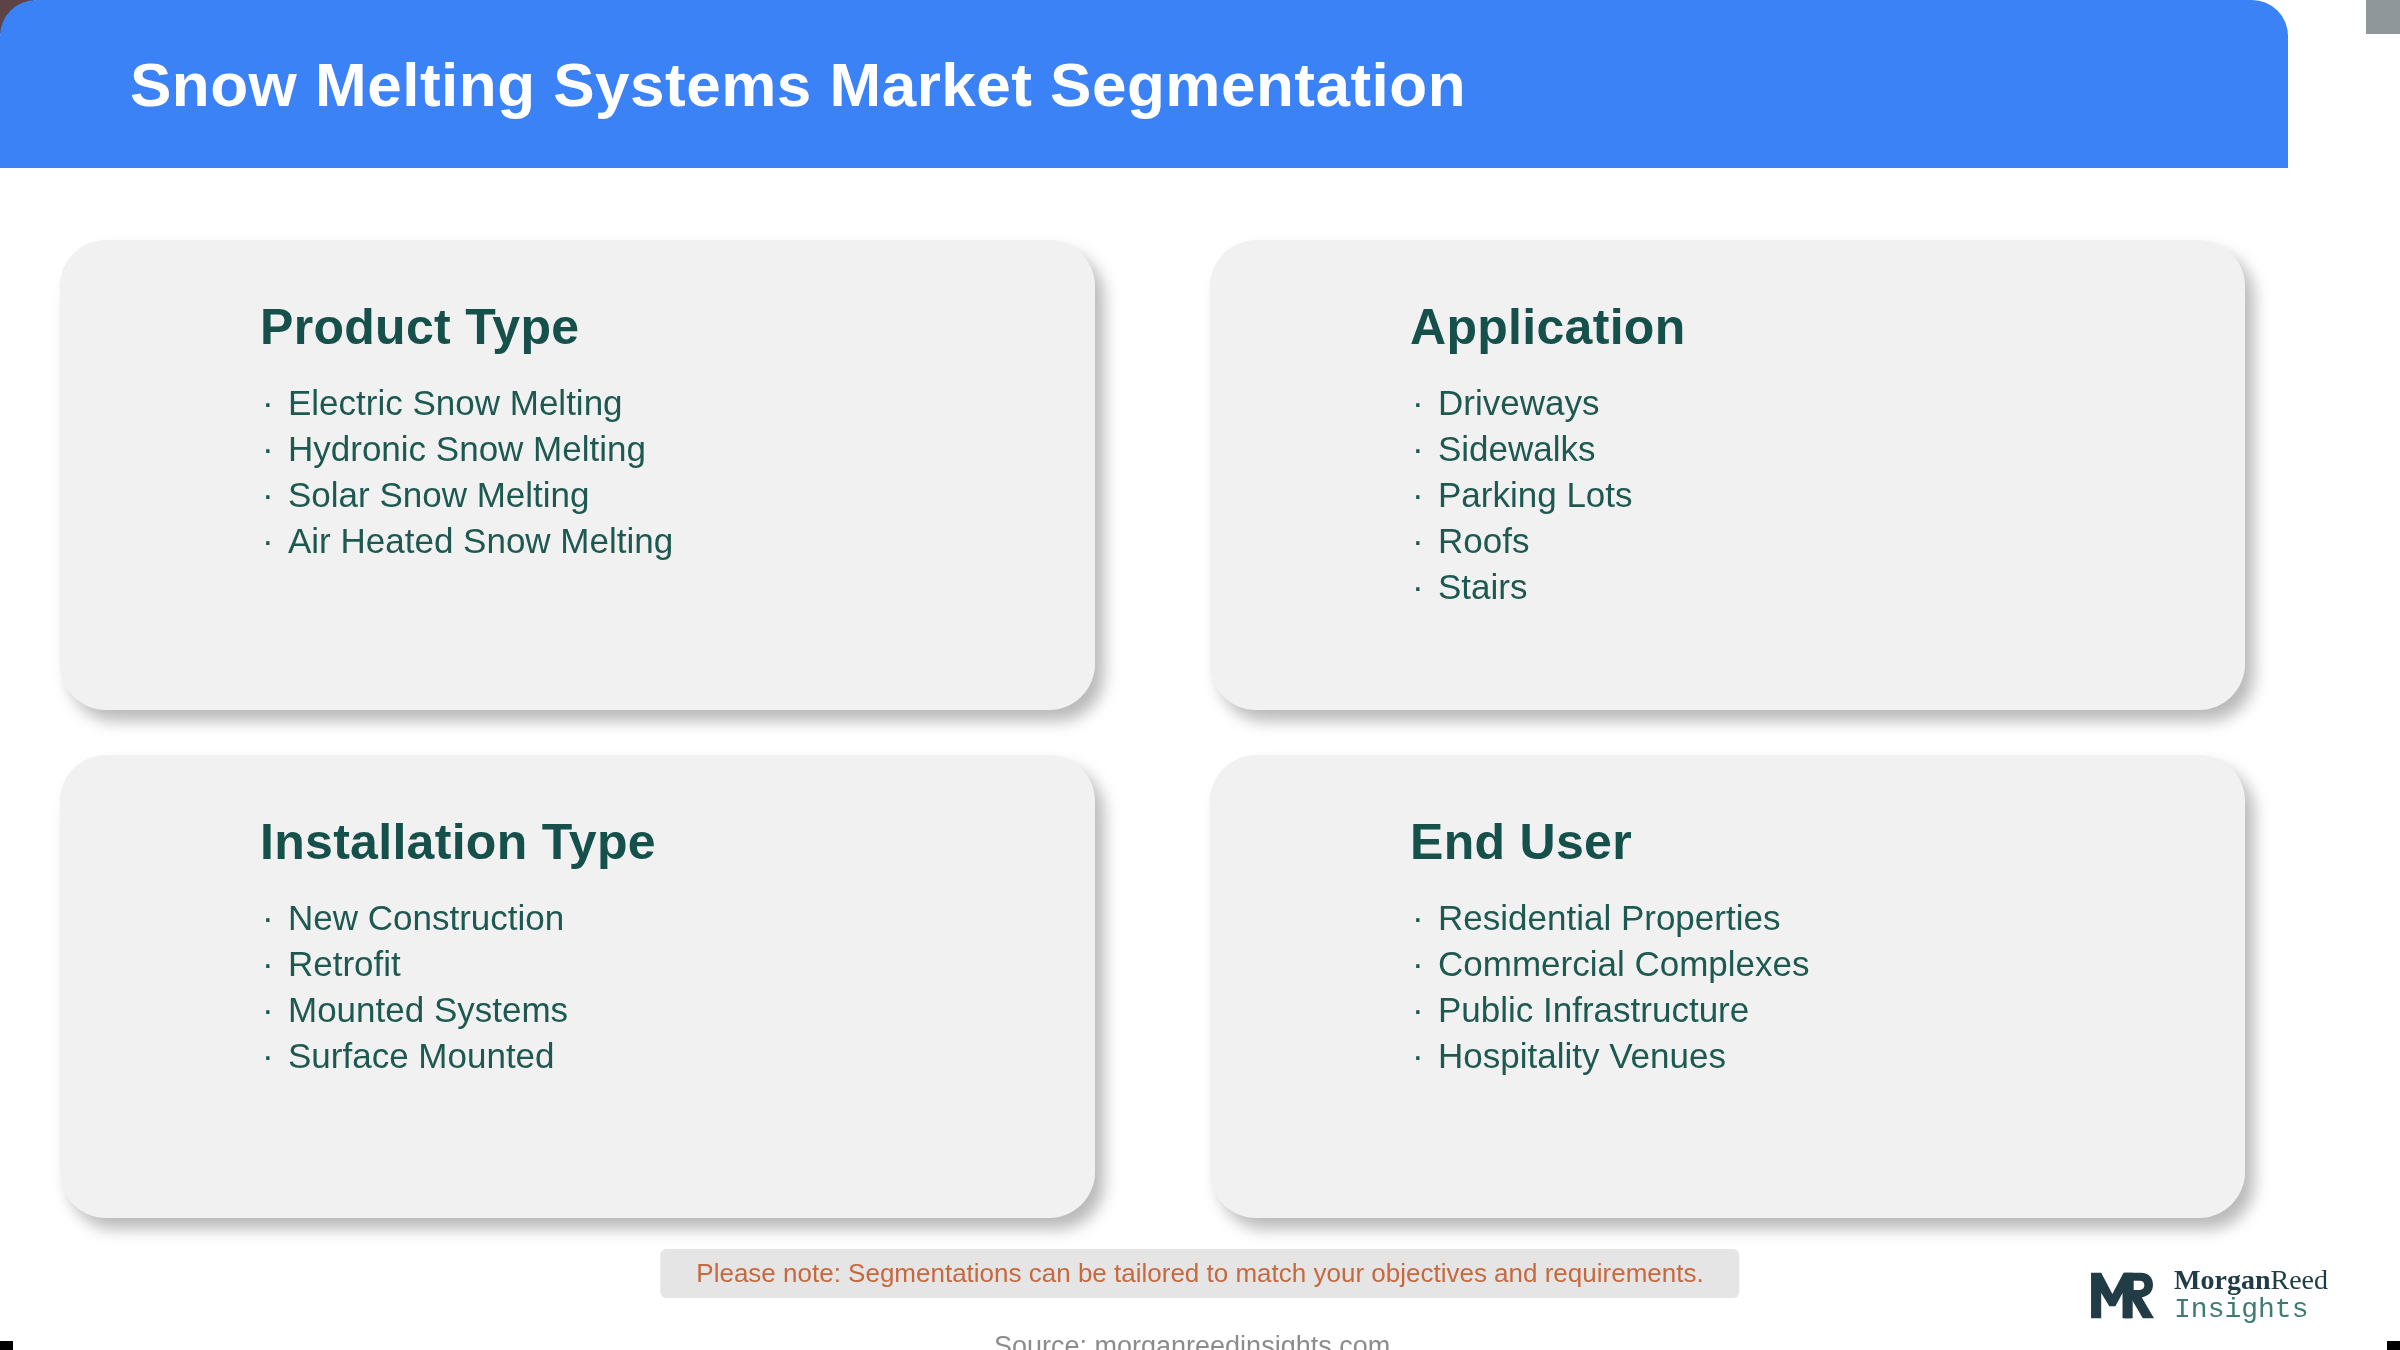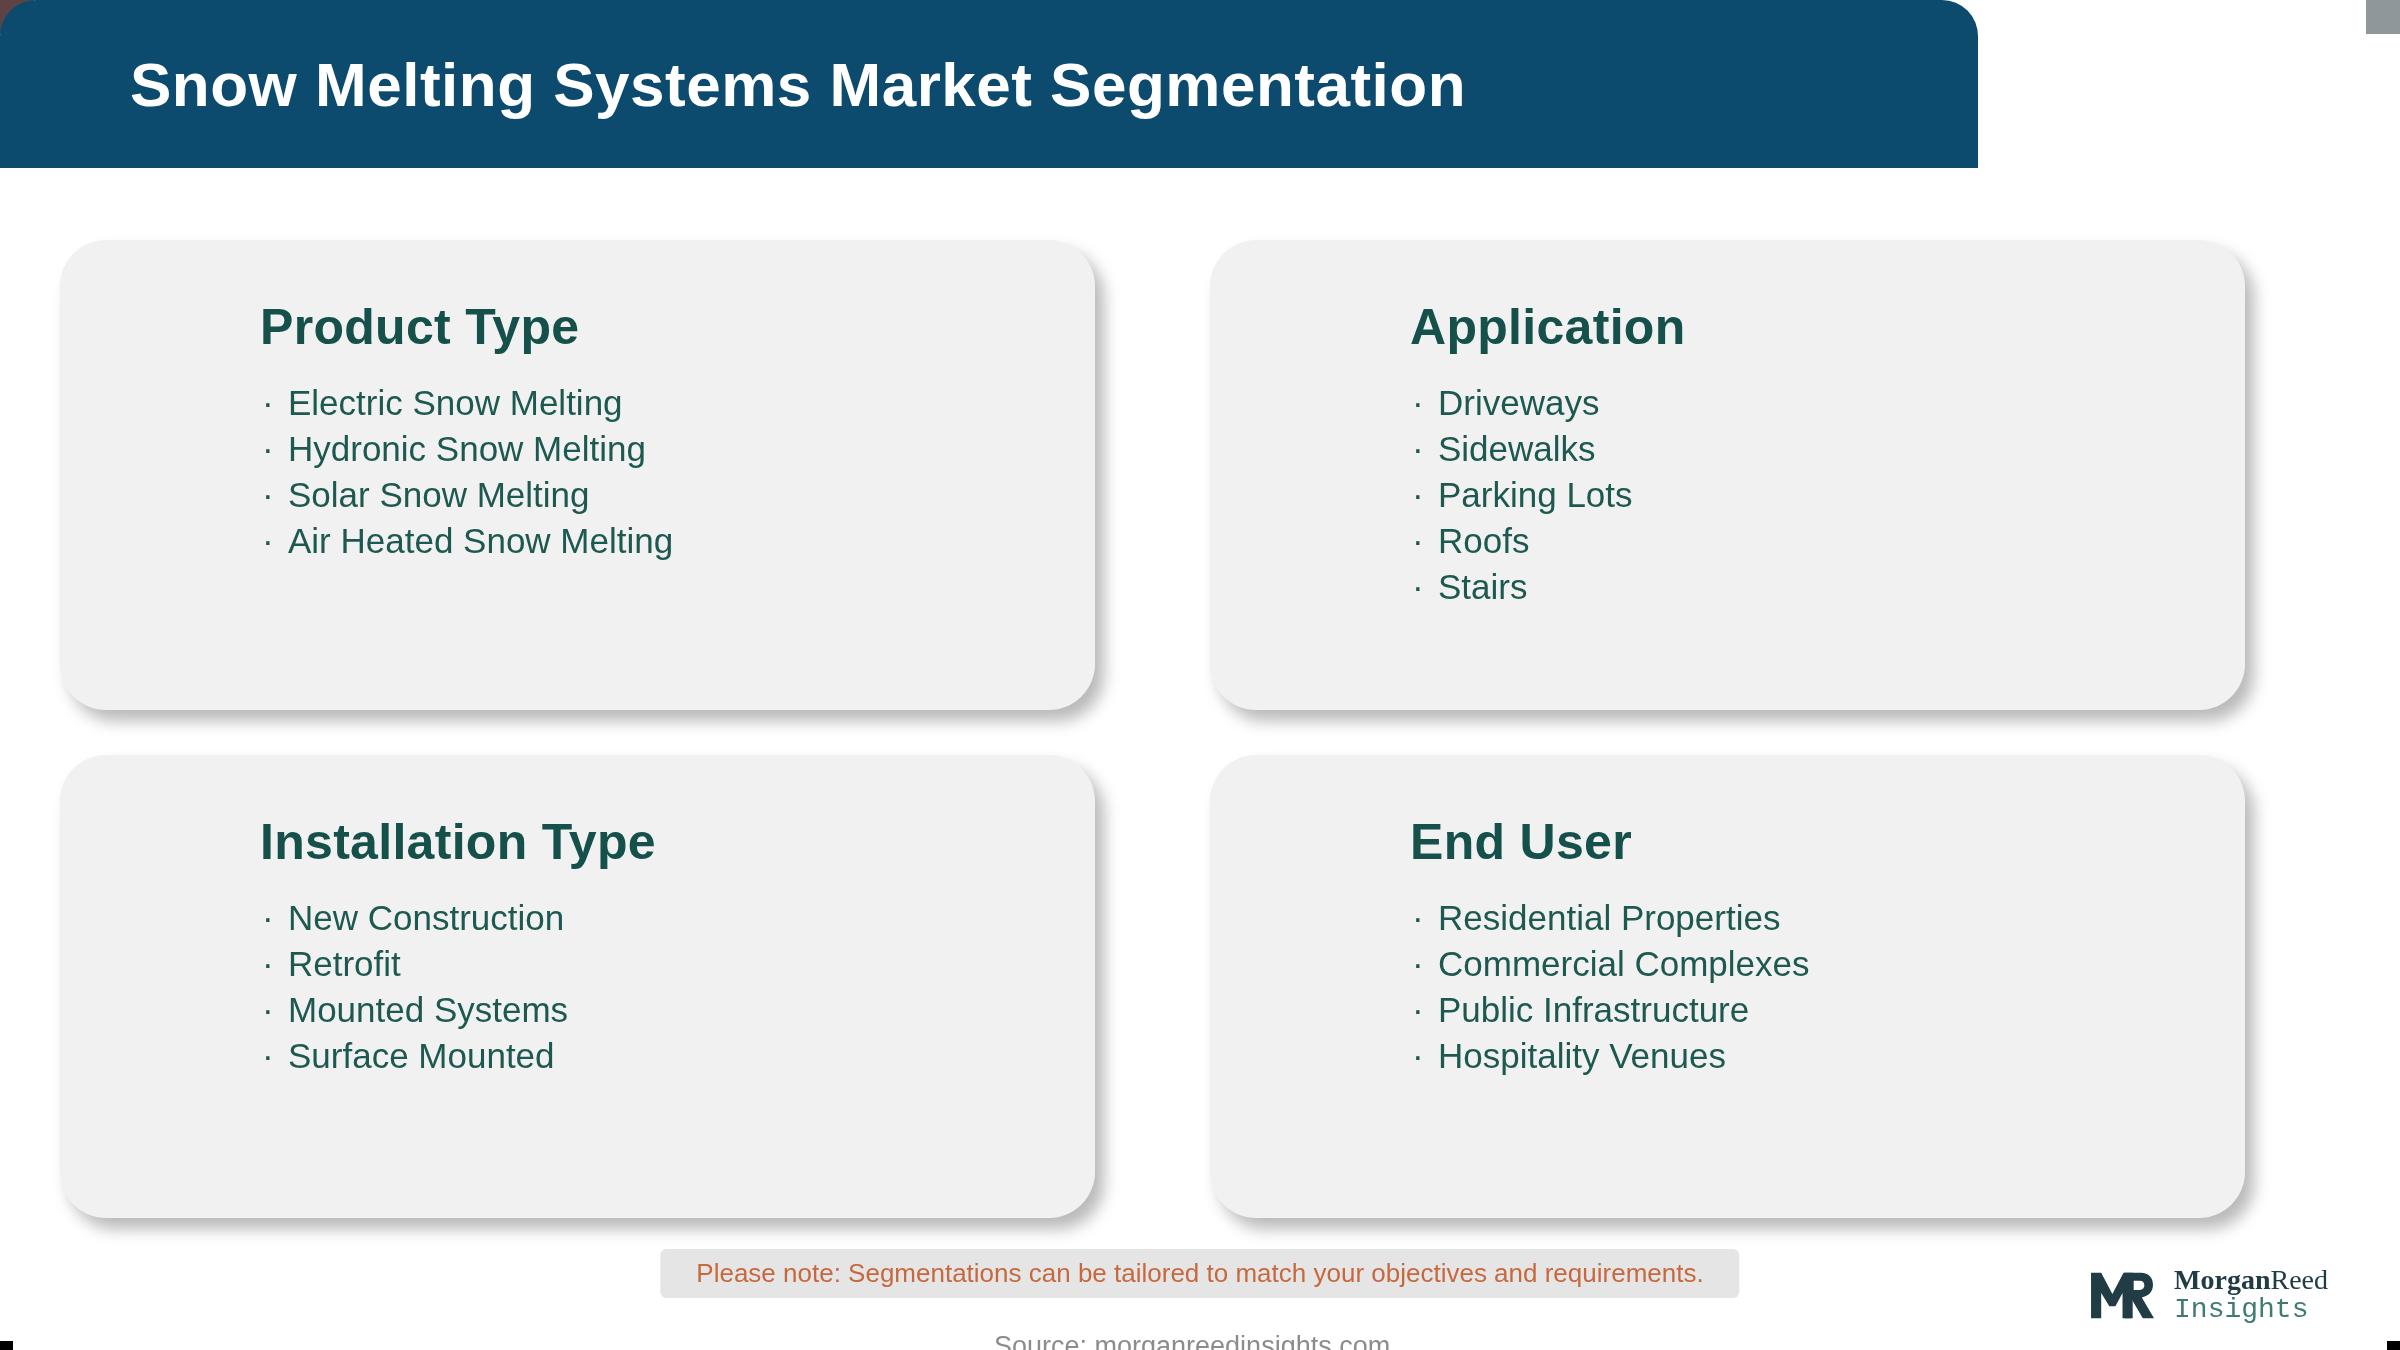--- a/index.html
+++ b/index.html
@@ -12,22 +12,22 @@
   }
   .slide { position: absolute; inset: 0; }
 
   
   .corner-accent { position: absolute; top: 0; width: 34px; height: 34px; z-index: 0; }
   .corner-accent.left  { left: 0;  background: #5d4345; }
   .corner-accent.right { right: 0; background: #8f979b; }
 
   header.topbar {
     position: absolute; left: 0; top: 0; z-index: 1;
-    width: 1978px; height: 168px;
-    background: #0c4a6e;
+    width: 2288px; height: 168px;
+    background: #3b82f6;
     border-radius: 36px 36px 0 0;
   }
   h1.title {
     position: absolute; left: 130px; top: 50%;
     transform: translateY(-50%);
     margin: 0;
     color: #ffffff;
     font-size: 62px; font-weight: 700;
     letter-spacing: 0.5px;
     white-space: nowrap;

